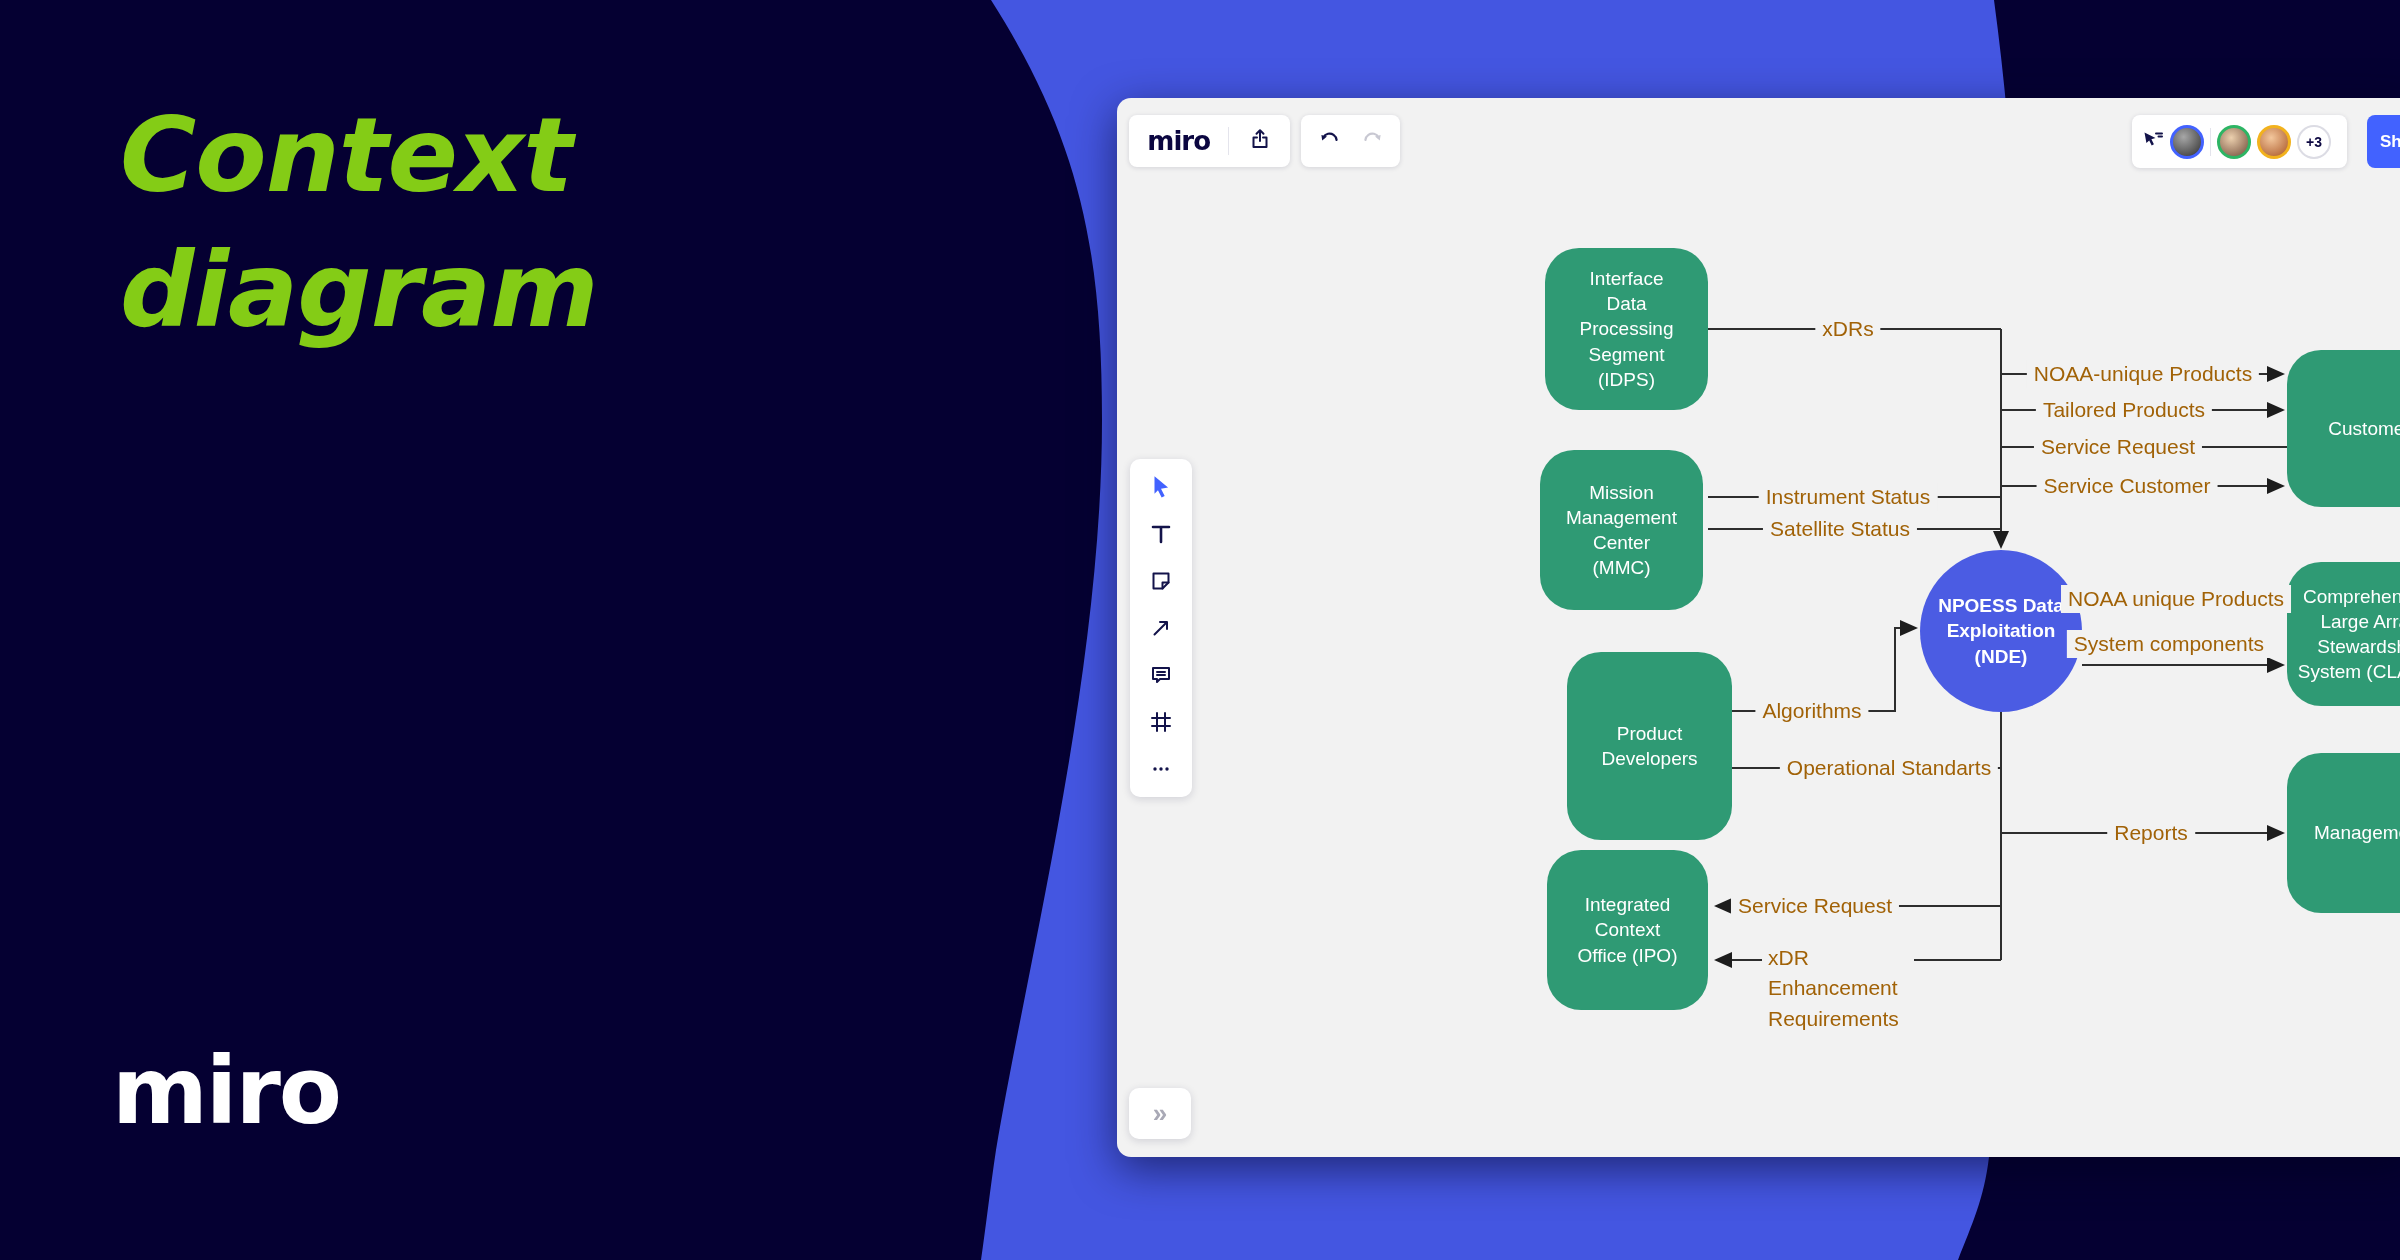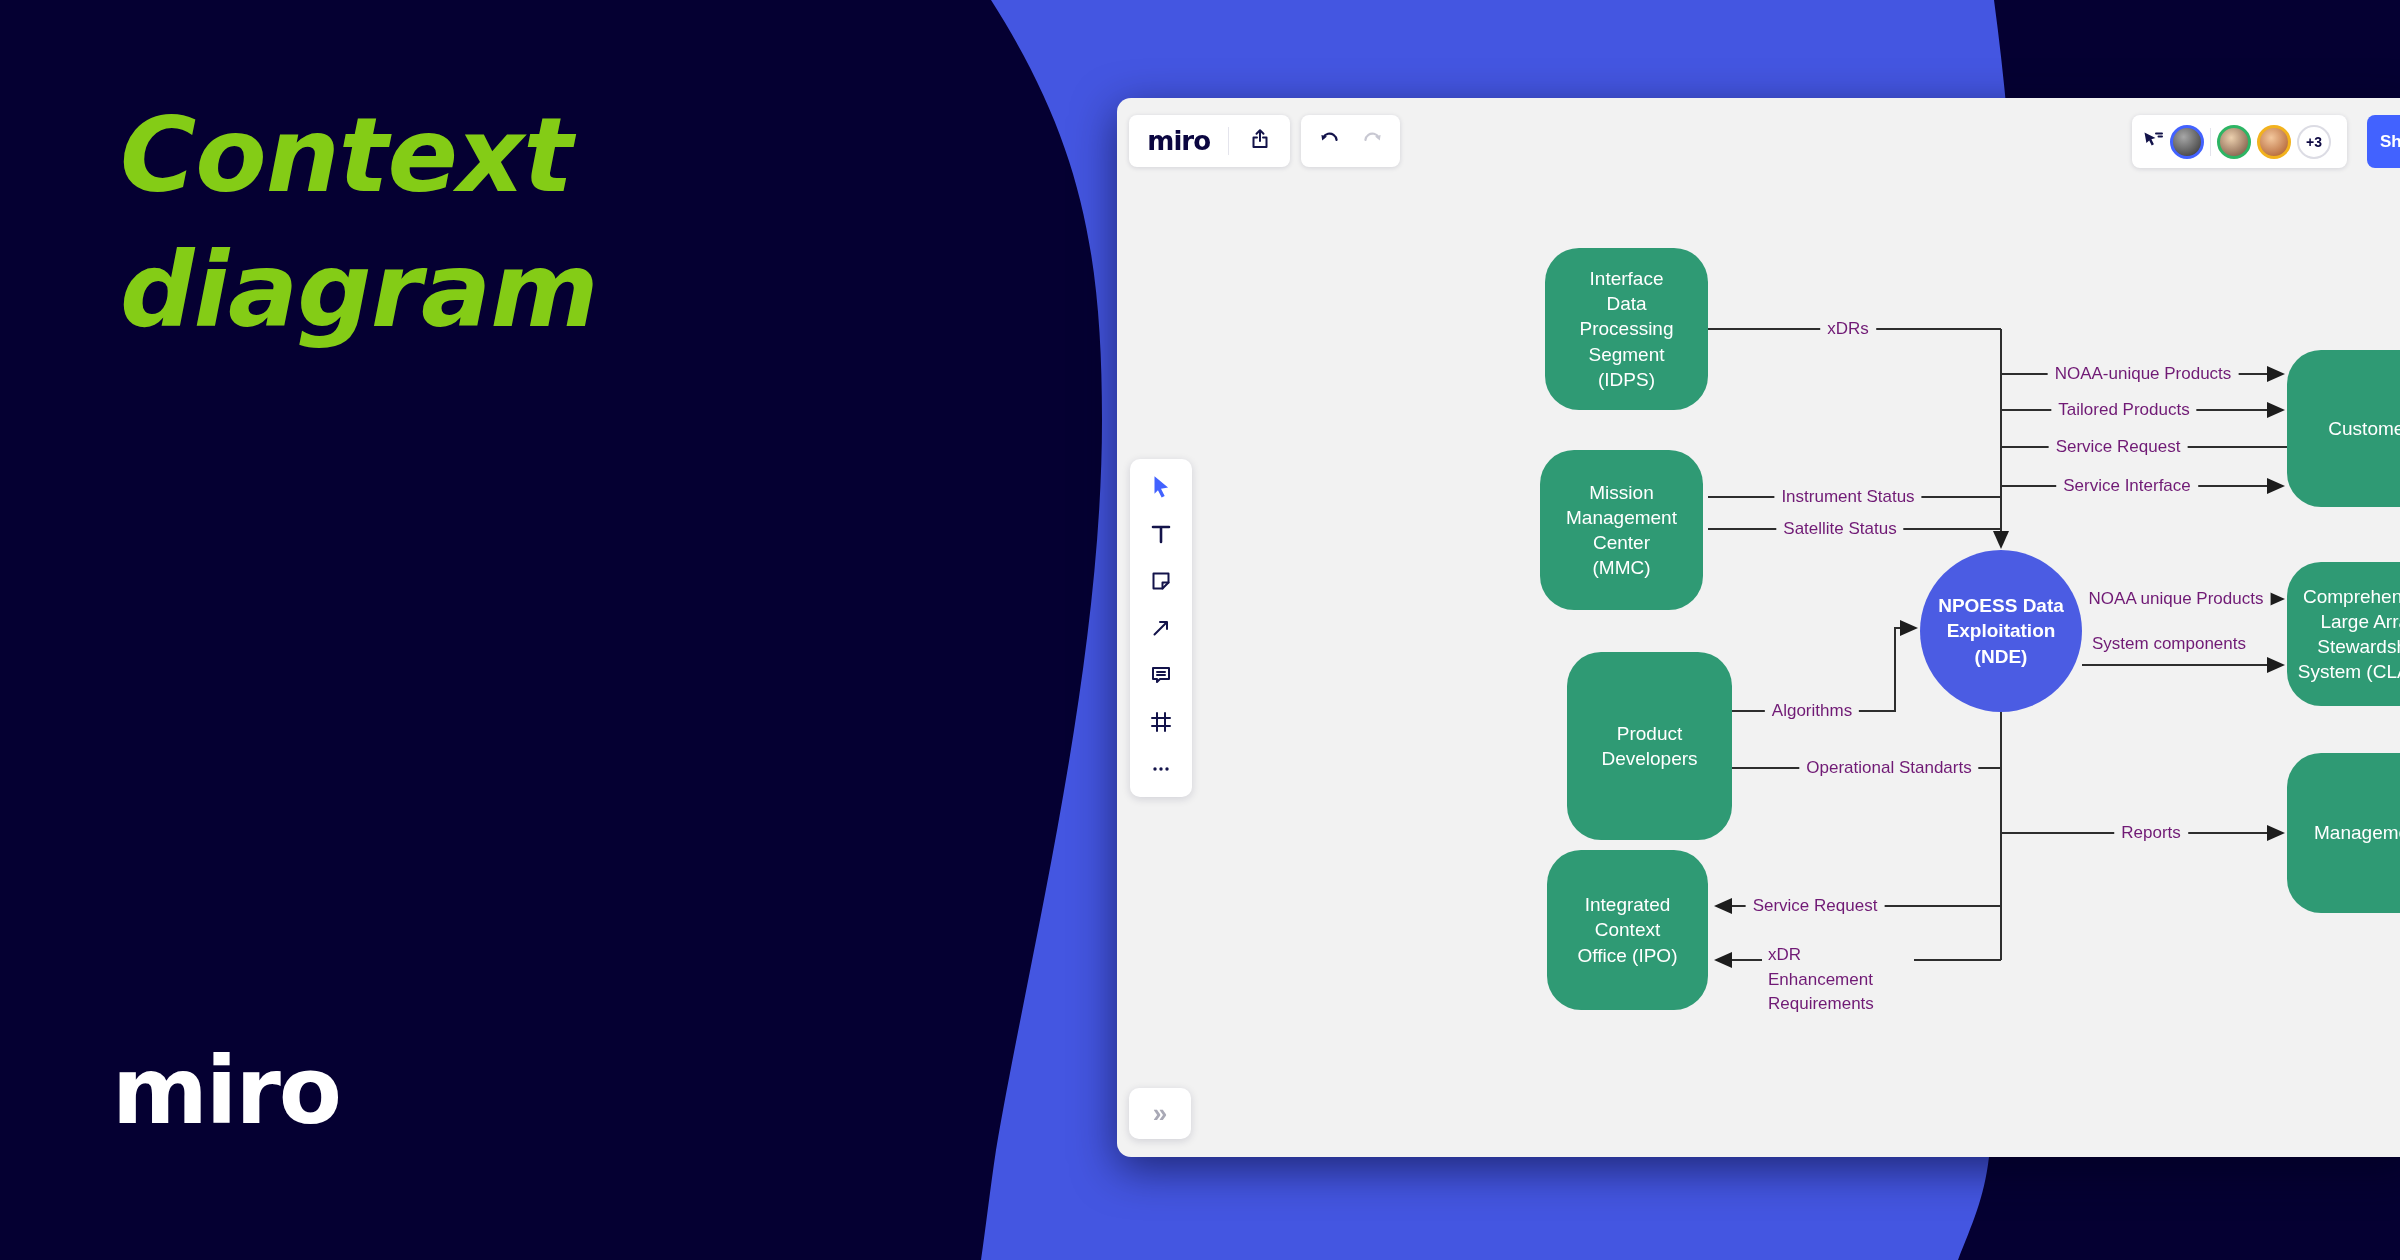--- a/index.html
+++ b/index.html
@@ -46,21 +46,21 @@
   .share{position:absolute;left:1250px;top:17px;width:120px;height:53px;background:#4262ff;
     border-radius:8px;color:#fff;font-weight:bold;font-size:17px;display:flex;
     align-items:center;padding-left:13px;box-sizing:border-box;}
 
   
   .node{position:absolute;background:#2f9a74;color:#fff;border-radius:34px;display:flex;
     align-items:center;justify-content:center;text-align:center;font-size:19px;
     line-height:1.32;padding:10px 22px;box-sizing:border-box;}
   .node.circle{background:#4b5ce3;border-radius:50%;font-weight:bold;padding:10px 16px;}
   .elabel{position:absolute;transform:translate(-50%,-50%);background:#f2f2f2;
-    padding:2px 7px;font-size:17px;color:#701a75;white-space:nowrap;}
+    padding:2px 7px;font-size:21px;color:#a16207;white-space:nowrap;}
   .elabel.block{transform:none;white-space:normal;width:140px;line-height:1.45;
     text-align:left;padding:2px 6px;}
   .edges{position:absolute;left:0;top:0;}
   svg .ln{stroke:#2e2e2e;stroke-width:2;fill:none;}
   svg .ah{fill:#1d1d1d;stroke:none;}
   .icon-stroke{stroke:#13134a;stroke-width:2;fill:none;stroke-linecap:round;stroke-linejoin:round;}
 </style>
 </head>
 <body>
 
@@ -204,21 +204,21 @@
   <div class="node" style="left:430px;top:752px;width:161px;height:160px;">Integrated Context Office (IPO)</div>
   <div class="node circle" style="left:803px;top:452px;width:162px;height:162px;">NPOESS Data Exploitation (NDE)</div>
   <div class="node" style="left:1170px;top:252px;width:165px;height:157px;">Customer</div>
   <div class="node" style="left:1170px;top:464px;width:165px;height:144px;padding:10px 8px;">Comprehensive Large Array Stewardship System (CLASS)</div>
   <div class="node" style="left:1170px;top:655px;width:165px;height:160px;">Management</div>
 
   <span class="elabel" style="left:731px;top:231px;">xDRs</span>
   <span class="elabel" style="left:1026px;top:276px;">NOAA-unique Products</span>
   <span class="elabel" style="left:1007px;top:312px;">Tailored Products</span>
   <span class="elabel" style="left:1001px;top:349px;">Service Request</span>
-  <span class="elabel" style="left:1010px;top:388px;">Service Interface</span>
+  <span class="elabel" style="left:1010px;top:388px;">Service Customer</span>
   <span class="elabel" style="left:731px;top:399px;">Instrument Status</span>
   <span class="elabel" style="left:723px;top:431px;">Satellite Status</span>
   <span class="elabel" style="left:1059px;top:501px;">NOAA unique Products</span>
   <span class="elabel" style="left:1052px;top:546px;">System components</span>
   <span class="elabel" style="left:695px;top:613px;">Algorithms</span>
   <span class="elabel" style="left:729px;top:670px;margin-left:43px;">Operational Standarts</span>
   <span class="elabel" style="left:1034px;top:735px;">Reports</span>
   <span class="elabel" style="left:698px;top:808px;">Service Request</span>
   <span class="elabel block" style="left:645px;top:843px;">xDR Enhancement Requirements</span>
 

